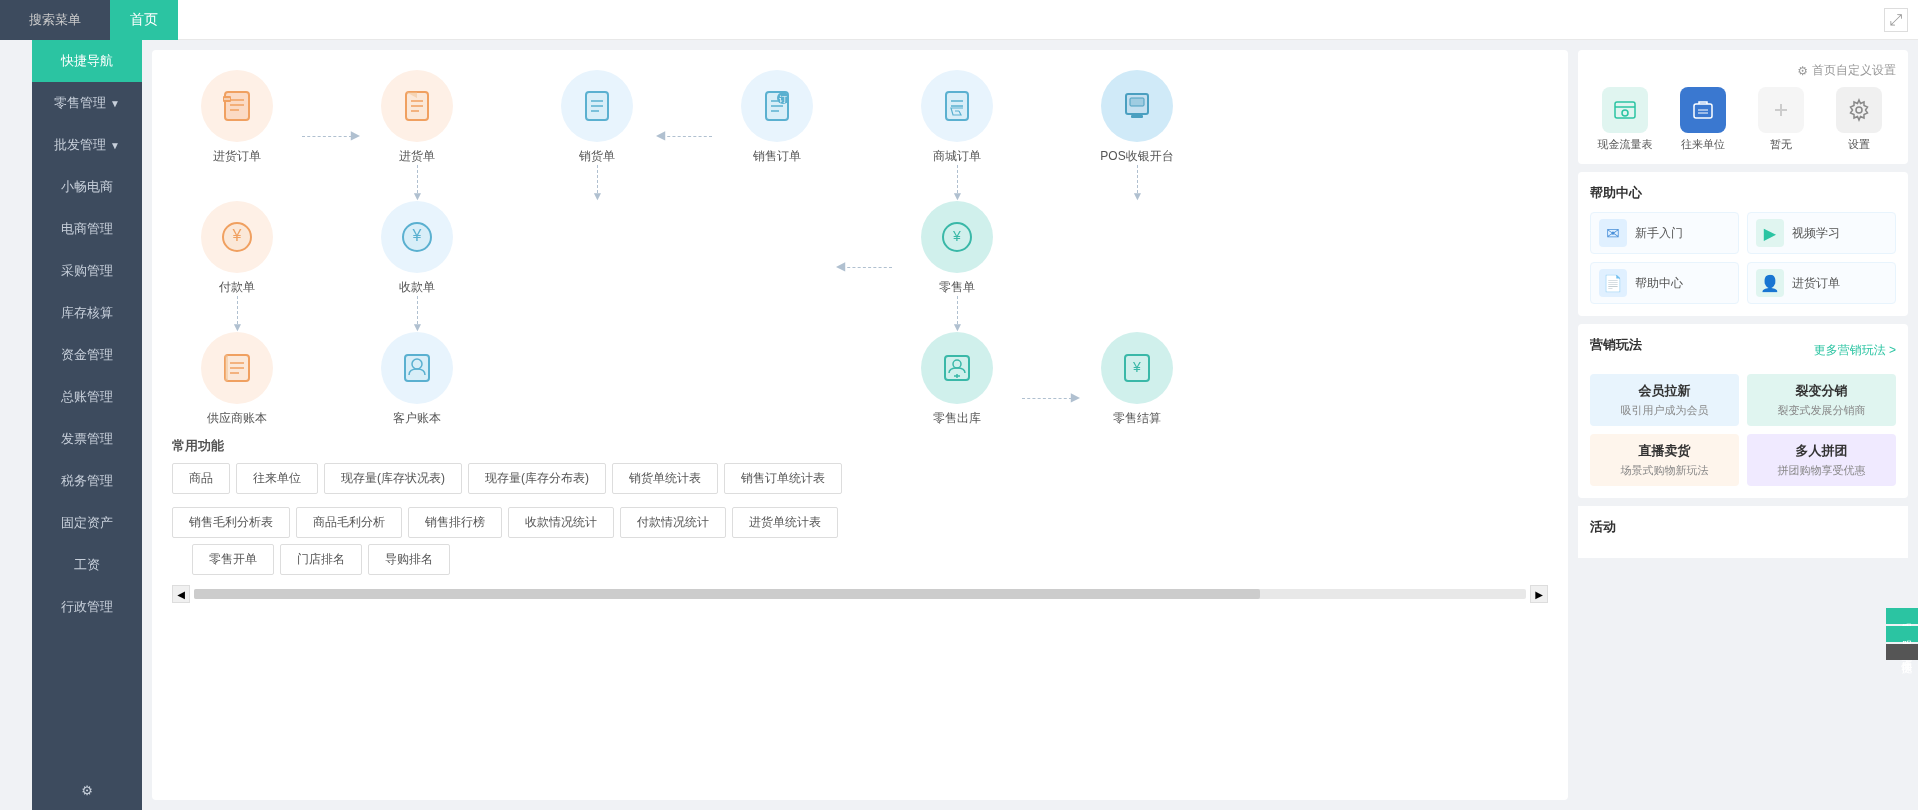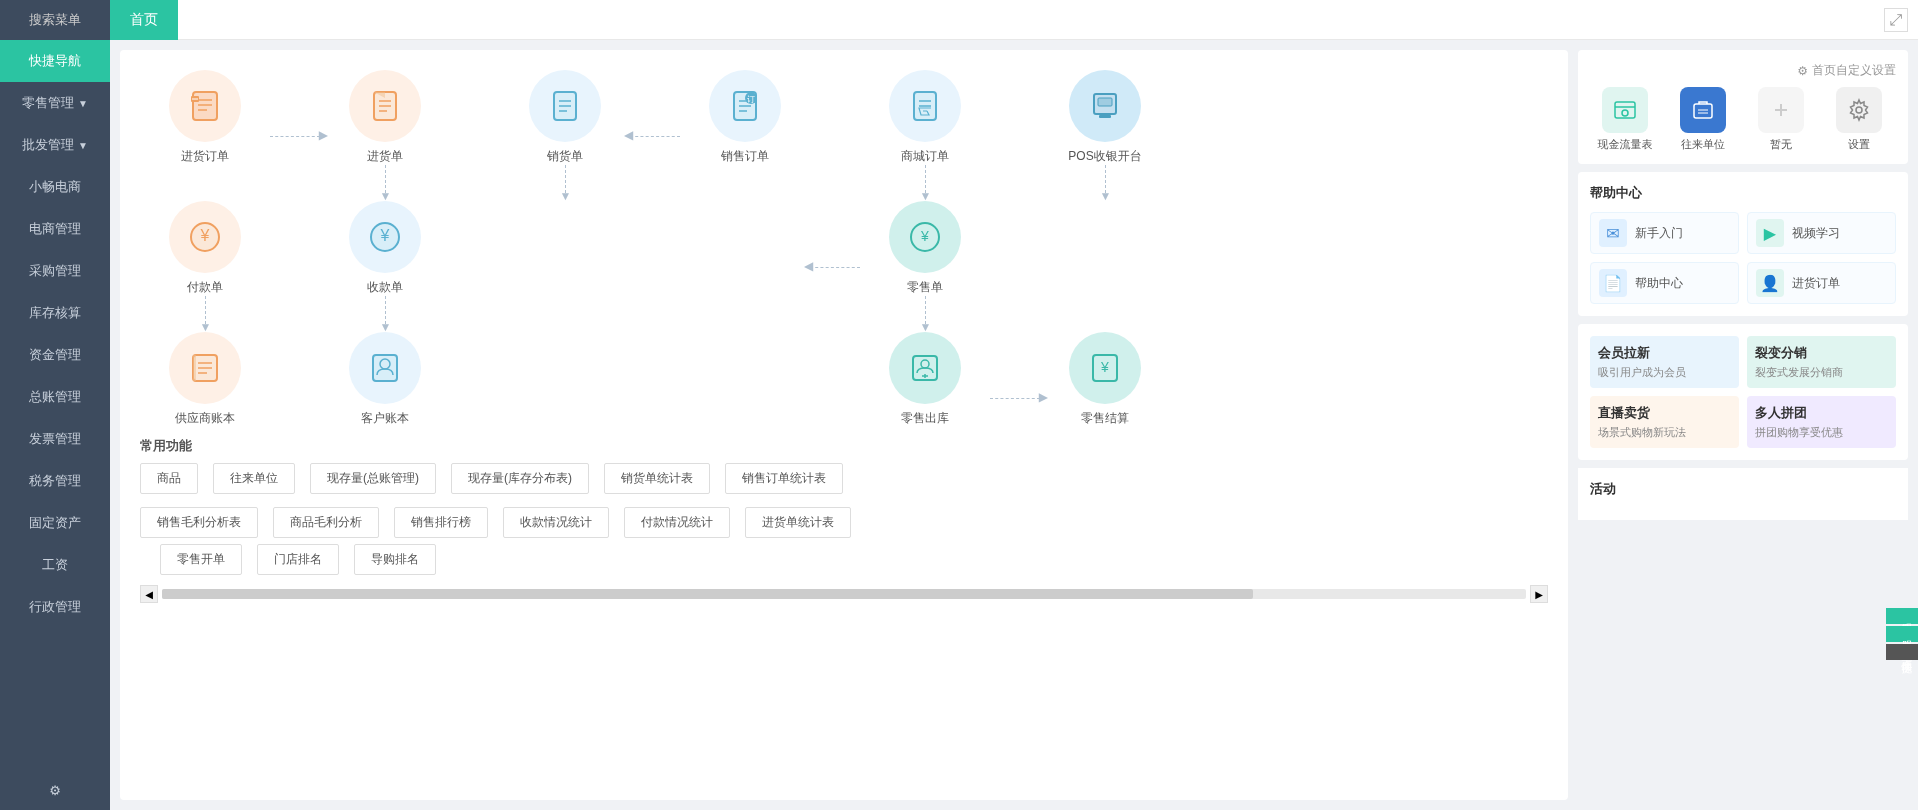--- a/index.html
+++ b/index.html
@@ -6,21 +6,21 @@
     body { font-family: 'Microsoft YaHei', sans-serif; font-size: 13px; background: #f0f2f5; display: flex; flex-direction: column; height: 810px; overflow: hidden; }
 
     
     .top-bar { display: flex; align-items: center; background: #fff; height: 40px; border-bottom: 1px solid #e8e8e8; flex-shrink: 0; }
     .search-menu { background: #3d4b5e; color: #ccc; width: 110px; height: 40px; display: flex; align-items: center; justify-content: center; font-size: 13px; flex-shrink: 0; }
     .tab-home { background: #2bc4a2; color: #fff; padding: 0 20px; height: 40px; display: flex; align-items: center; font-size: 14px; }
     .top-bar-right { margin-left: auto; padding-right: 10px; display: flex; align-items: center; }
     .fullscreen-btn { width: 24px; height: 24px; display: flex; align-items: center; justify-content: center; color: #999; font-size: 16px; cursor: pointer; border: 1px solid #ddd; }
 
     
-    .main-layout { display: flex; flex: 1; overflow: hidden; }
+    .main-layout { display: flex; flex: 1; overflow: hidden; padding-left: 32px; }
 
     
     .sidebar { width: 110px; background: #3d4b5e; display: flex; flex-direction: column; overflow-y: auto; flex-shrink: 0; }
     .sidebar-item { color: #c8d0db; padding: 12px 0; text-align: center; font-size: 13px; cursor: pointer; display: flex; align-items: center; justify-content: center; gap: 4px; position: relative; }
     .sidebar-item.active { background: #2bc4a2; color: #fff; }
     .sidebar-item .arrow { font-size: 10px; }
     .sidebar-bottom { margin-top: auto; }
     .sidebar-gear { color: #c8d0db; padding: 12px 0; text-align: center; cursor: pointer; }
 
     
@@ -36,21 +36,21 @@
     .flow-circle { width: 72px; height: 72px; border-radius: 50%; display: flex; align-items: center; justify-content: center; font-size: 28px; margin-bottom: 6px; }
     .flow-circle.orange { background: #fef0e6; color: #f0a070; }
     .flow-circle.blue-light { background: #e8f4fd; color: #5ab4d4; }
     .flow-circle.blue-mid { background: #d0eaf8; color: #4a9fc0; }
     .flow-circle.teal { background: #d0f0ec; color: #3ab8a8; }
     .flow-label { font-size: 12px; color: #555; text-align: center; }
 
     
     .common-func { margin-top: 10px; }
     .common-func-title { font-size: 13px; color: #555; margin-bottom: 8px; font-weight: bold; }
-    .func-buttons { display: flex; flex-wrap: wrap; gap: 15px; }
+    .func-buttons { display: flex; flex-wrap: wrap; gap: 6px; }
     .func-btn { border: 1px solid #ddd; background: #fff; padding: 6px 16px; font-size: 12px; color: #555; cursor: pointer; border-radius: 2px; white-space: nowrap; }
 
     
     .scroll-bar-area { display: flex; align-items: center; margin-top: 8px; gap: 4px; }
     .scroll-left-btn, .scroll-right-btn { width: 18px; height: 18px; background: #f0f0f0; border: 1px solid #ddd; display: flex; align-items: center; justify-content: center; font-size: 10px; cursor: pointer; }
     .scroll-track { flex: 1; height: 10px; background: #e8e8e8; border-radius: 2px; }
     .scroll-thumb { width: 80%; height: 100%; background: #ccc; border-radius: 2px; }
 
     
     .right-panel { width: 340px; flex-shrink: 0; display: flex; flex-direction: column; padding: 10px 10px 10px 0; gap: 8px; overflow: auto; }
@@ -74,21 +74,21 @@
     .help-icon { width: 28px; height: 28px; border-radius: 4px; display: flex; align-items: center; justify-content: center; font-size: 16px; }
     .help-icon.blue { background: #e0f0ff; color: #4a90d9; }
     .help-icon.green { background: #e0f5f0; color: #2bc4a2; }
     .help-label { font-size: 12px; color: #555; }
 
     
     .marketing { background: #fff; border-radius: 4px; padding: 12px; }
     .marketing-header { display: flex; justify-content: space-between; align-items: center; margin-bottom: 10px; }
     .more-link { font-size: 12px; color: #2bc4a2; cursor: pointer; }
     .marketing-grid { display: grid; grid-template-columns: 1fr 1fr; gap: 8px; }
-    .marketing-item { padding: 8px; border-radius: 4px; cursor: pointer; }
+    .marketing-item { padding: 8px; border-radius: 4px; cursor: pointer; text-align: center; }
     .marketing-item.light-blue { background: #e8f4fd; }
     .marketing-item.light-green { background: #e0f5f0; }
     .marketing-item.light-orange { background: #fef5ec; }
     .marketing-item.light-purple { background: #f0eaff; }
     .marketing-item-title { font-size: 13px; font-weight: bold; color: #333; margin-bottom: 3px; }
     .marketing-item-desc { font-size: 11px; color: #888; }
 
     
     .right-float-btns { position: fixed; right: 0; bottom: 150px; display: flex; flex-direction: column; gap: 2px; }
     .float-btn { background: #2bc4a2; color: #fff; font-size: 11px; padding: 6px 4px; text-align: center; cursor: pointer; width: 32px; writing-mode: vertical-rl; letter-spacing: 1px; }
@@ -424,21 +424,21 @@
 
           </div>
 
         </div>
 
         <div class="common-func">
           <div class="common-func-title">常用功能</div>
           <div class="func-buttons">
             <button class="func-btn">商品</button>
             <button class="func-btn">往来单位</button>
-            <button class="func-btn">现存量(总账管理)</button>
+            <button class="func-btn">现存量(库存状况表)</button>
             <button class="func-btn">现存量(库存分布表)</button>
             <button class="func-btn">销货单统计表</button>
             <button class="func-btn">销售订单统计表</button>
           </div>
           <div class="func-buttons" style="margin-top:13px;">
             <button class="func-btn">销售毛利分析表</button>
             <button class="func-btn">商品毛利分析</button>
             <button class="func-btn">销售排行榜</button>
             <button class="func-btn">收款情况统计</button>
             <button class="func-btn">付款情况统计</button>
@@ -527,20 +527,24 @@
               <div class="help-label">帮助中心</div>
             </div>
             <div class="help-item">
               <div class="help-icon green">👤</div>
               <div class="help-label">进货订单</div>
             </div>
           </div>
         </div>
 
         <div class="marketing">
+          <div class="marketing-header">
+            <div class="section-title">营销玩法</div>
+            <div class="more-link">更多营销玩法 &gt;</div>
+          </div>
           <div class="marketing-grid">
             <div class="marketing-item light-blue">
               <div class="marketing-item-title">会员拉新</div>
               <div class="marketing-item-desc">吸引用户成为会员</div>
             </div>
             <div class="marketing-item light-green">
               <div class="marketing-item-title">裂变分销</div>
               <div class="marketing-item-desc">裂变式发展分销商</div>
             </div>
             <div class="marketing-item light-orange">

